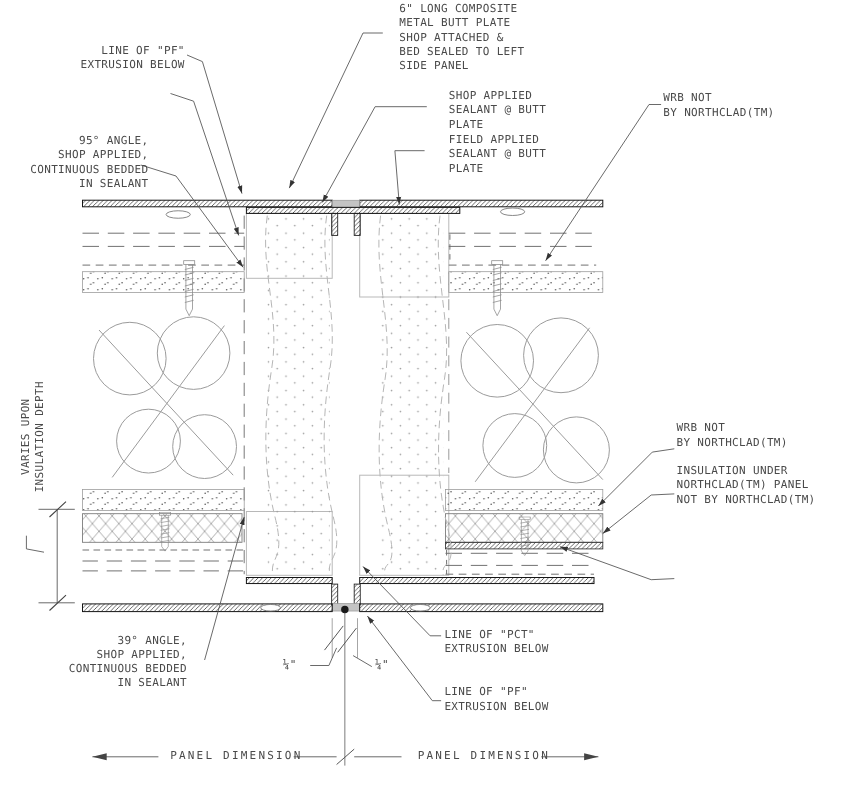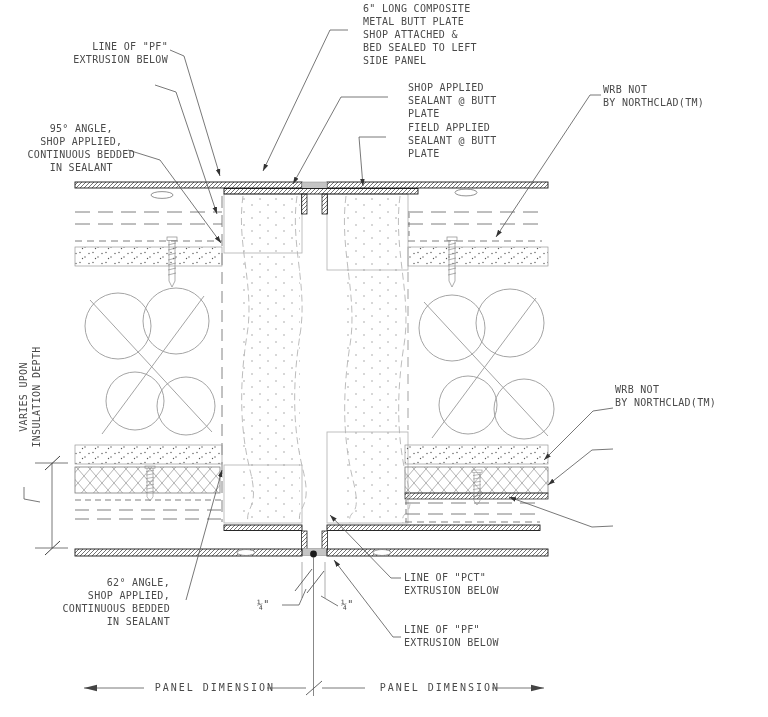--- a/index.html
+++ b/index.html
@@ -198,37 +198,40 @@
   </g>
 </svg>
 
 <div class="lbl" style="left:363px;top:2px;">6" LONG COMPOSITE
 METAL BUTT PLATE
 SHOP ATTACHED &amp;
 BED SEALED TO LEFT
 SIDE PANEL</div>
 <div class="lbl r" style="right:600px;top:40px;">LINE OF "PF"
 EXTRUSION BELOW</div>
-<div class="lbl r" style="right:633px;top:122px;text-align:center;">95° ANGLE,
+<div class="lbl r" style="right:633px;top:122px;">95° ANGLE,
 SHOP APPLIED,
 CONTINUOUS BEDDED
 IN SEALANT</div>
 <div class="lbl" style="left:408px;top:81px;">SHOP APPLIED
 SEALANT @ BUTT
 PLATE</div>
 <div class="lbl" style="left:392px;top:121px;margin-left:16px;">FIELD APPLIED
 SEALANT @ BUTT
 PLATE</div>
 <div class="lbl" style="left:603px;top:83px;">WRB NOT
 BY NORTHCLAD(TM)</div>
 <div class="lbl" style="left:615px;top:383px;">WRB NOT
 BY NORTHCLAD(TM)</div>
+<div class="lbl" style="left:615px;top:422px;">INSULATION UNDER
+NORTHCLAD(TM) PANEL
+NOT BY NORTHCLAD(TM)</div>
 <div class="lbl rot" style="left:-35px;top:384px;">VARIES UPON
 INSULATION DEPTH</div>
-<div class="lbl r" style="right:598px;top:576px;">62° ANGLE,
+<div class="lbl r" style="right:598px;top:576px;">39° ANGLE,
 SHOP APPLIED,
 CONTINUOUS BEDDED
 IN SEALANT</div>
 <div class="lbl" style="left:404px;top:571px;">LINE OF "PCT"
 EXTRUSION BELOW</div>
 <div class="lbl" style="left:404px;top:623px;">LINE OF "PF"
 EXTRUSION BELOW</div>
 <div class="lbl" style="left:257px;top:598px;">¼"</div>
 <div class="lbl" style="left:341px;top:598px;">¼"</div>
 <div class="lbl c dim" style="left:135px;top:681px;width:140px;">PANEL DIMENSION</div>

